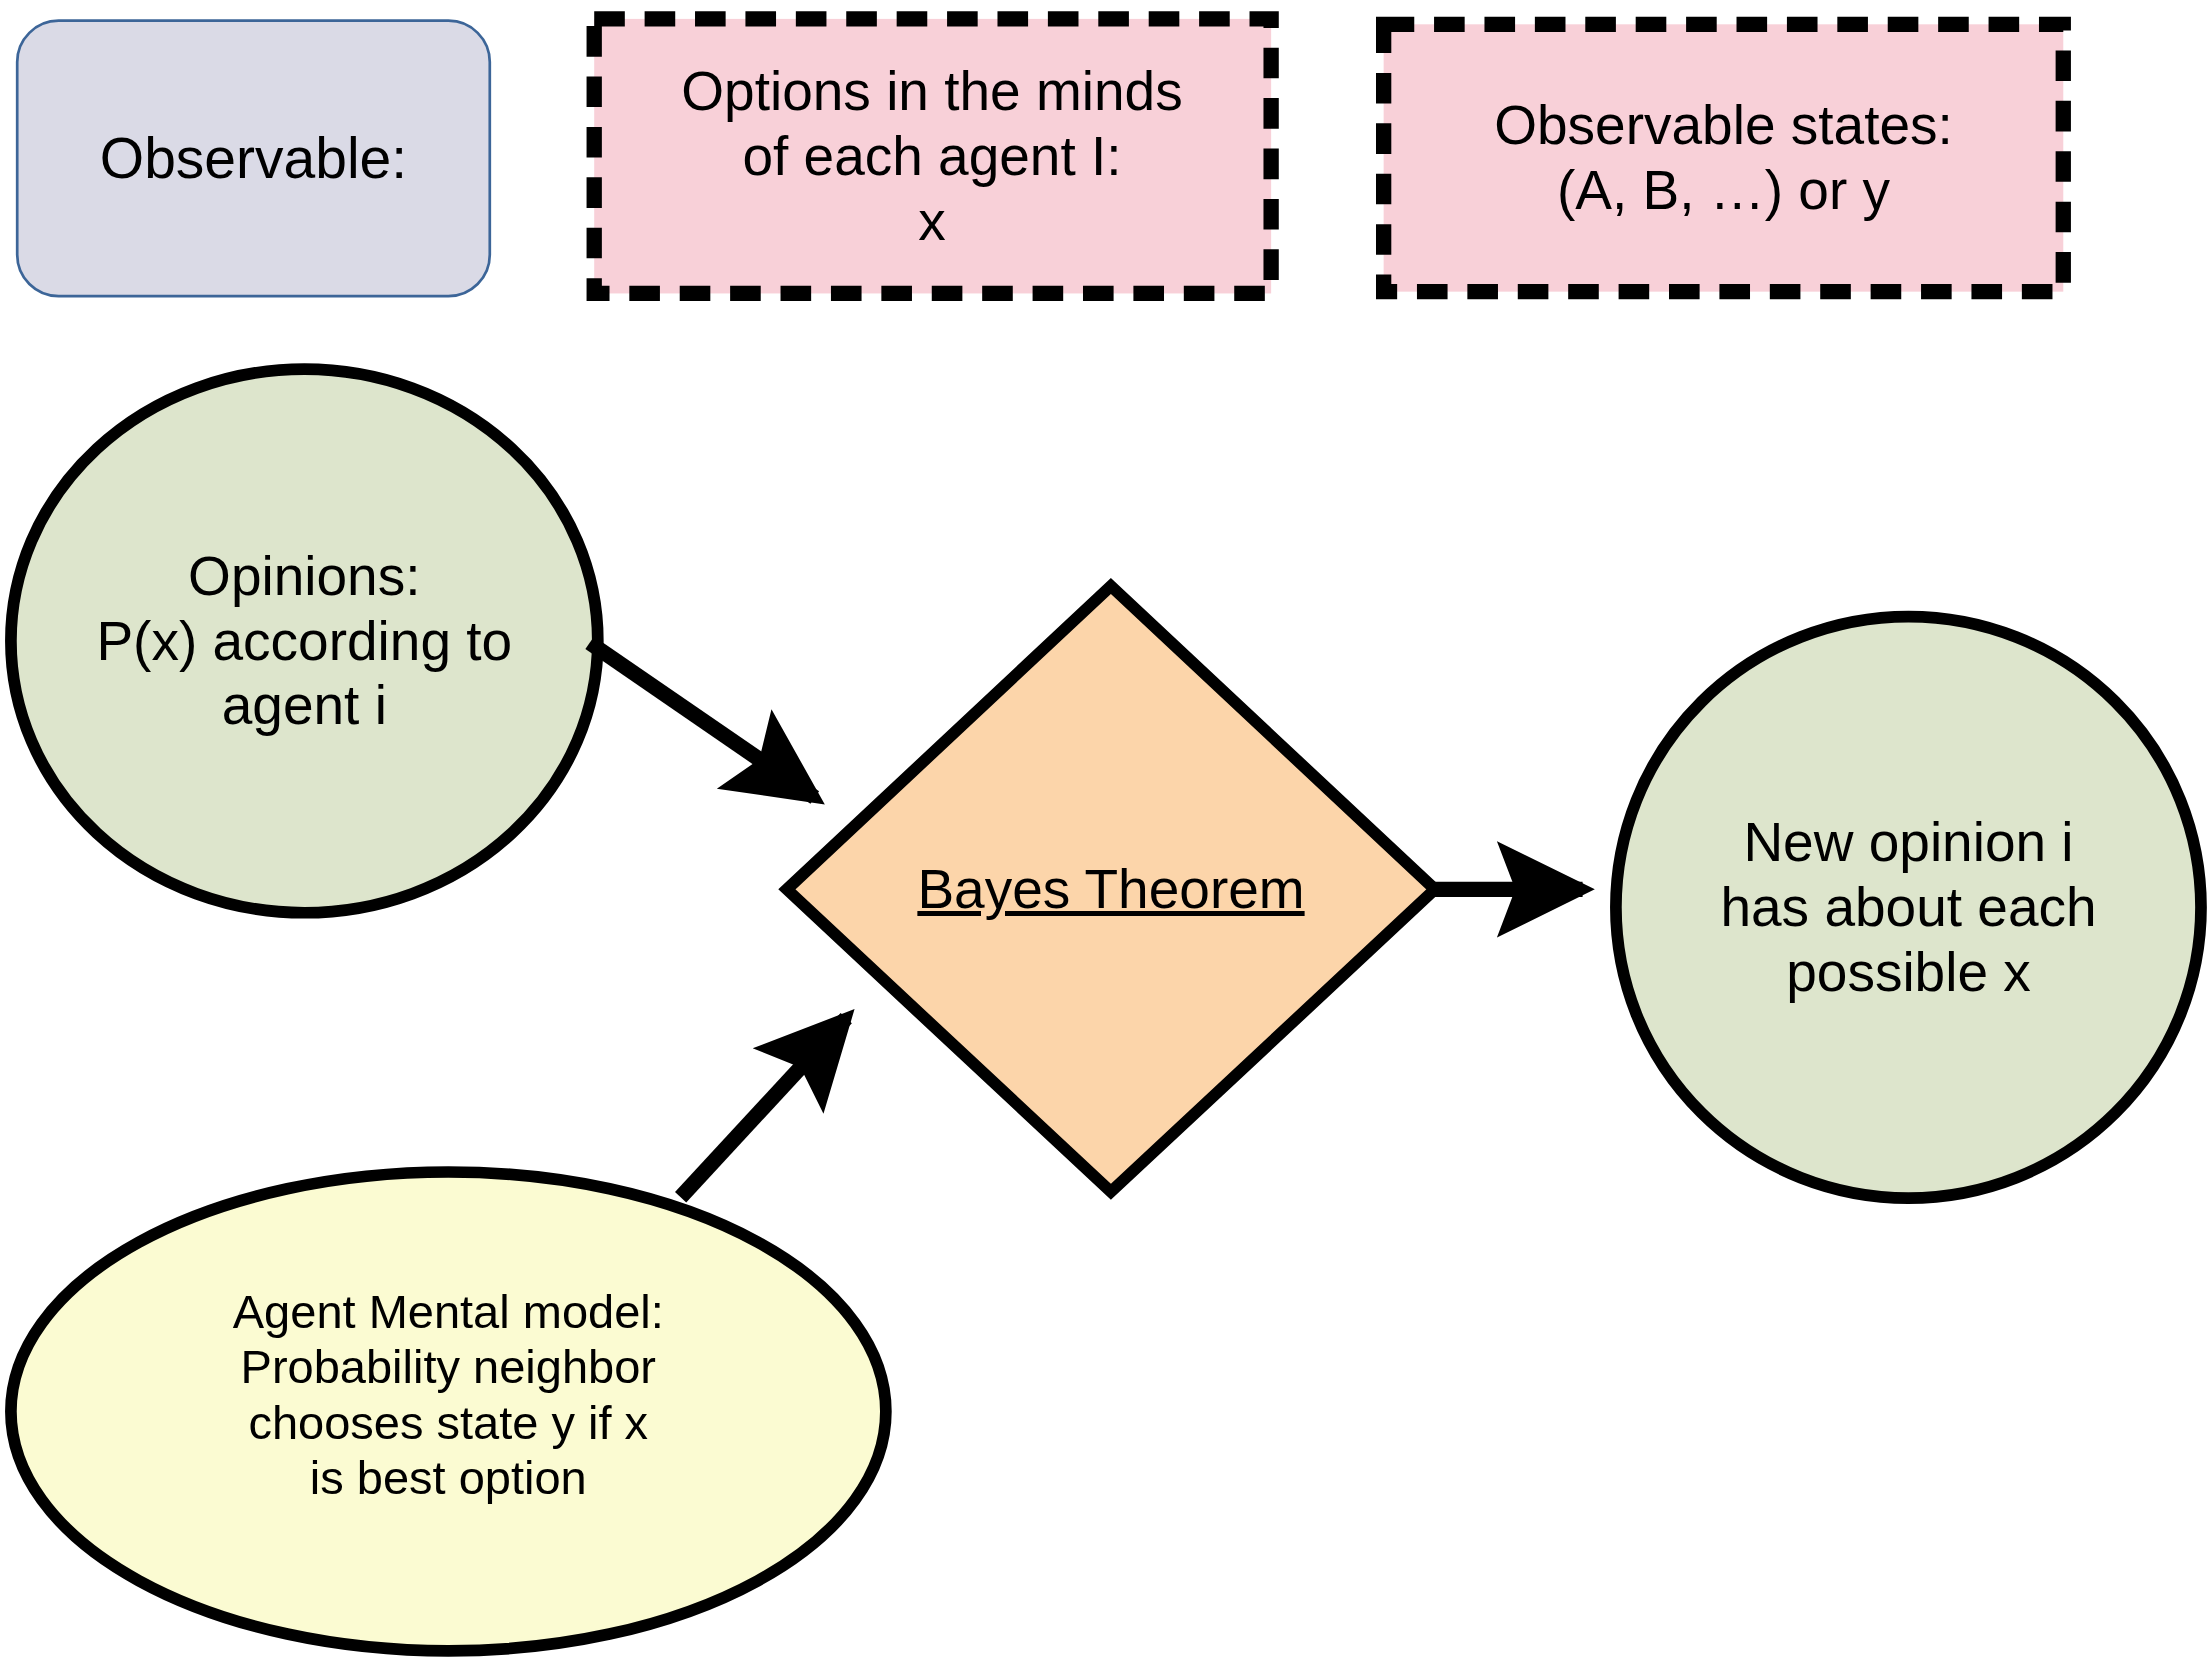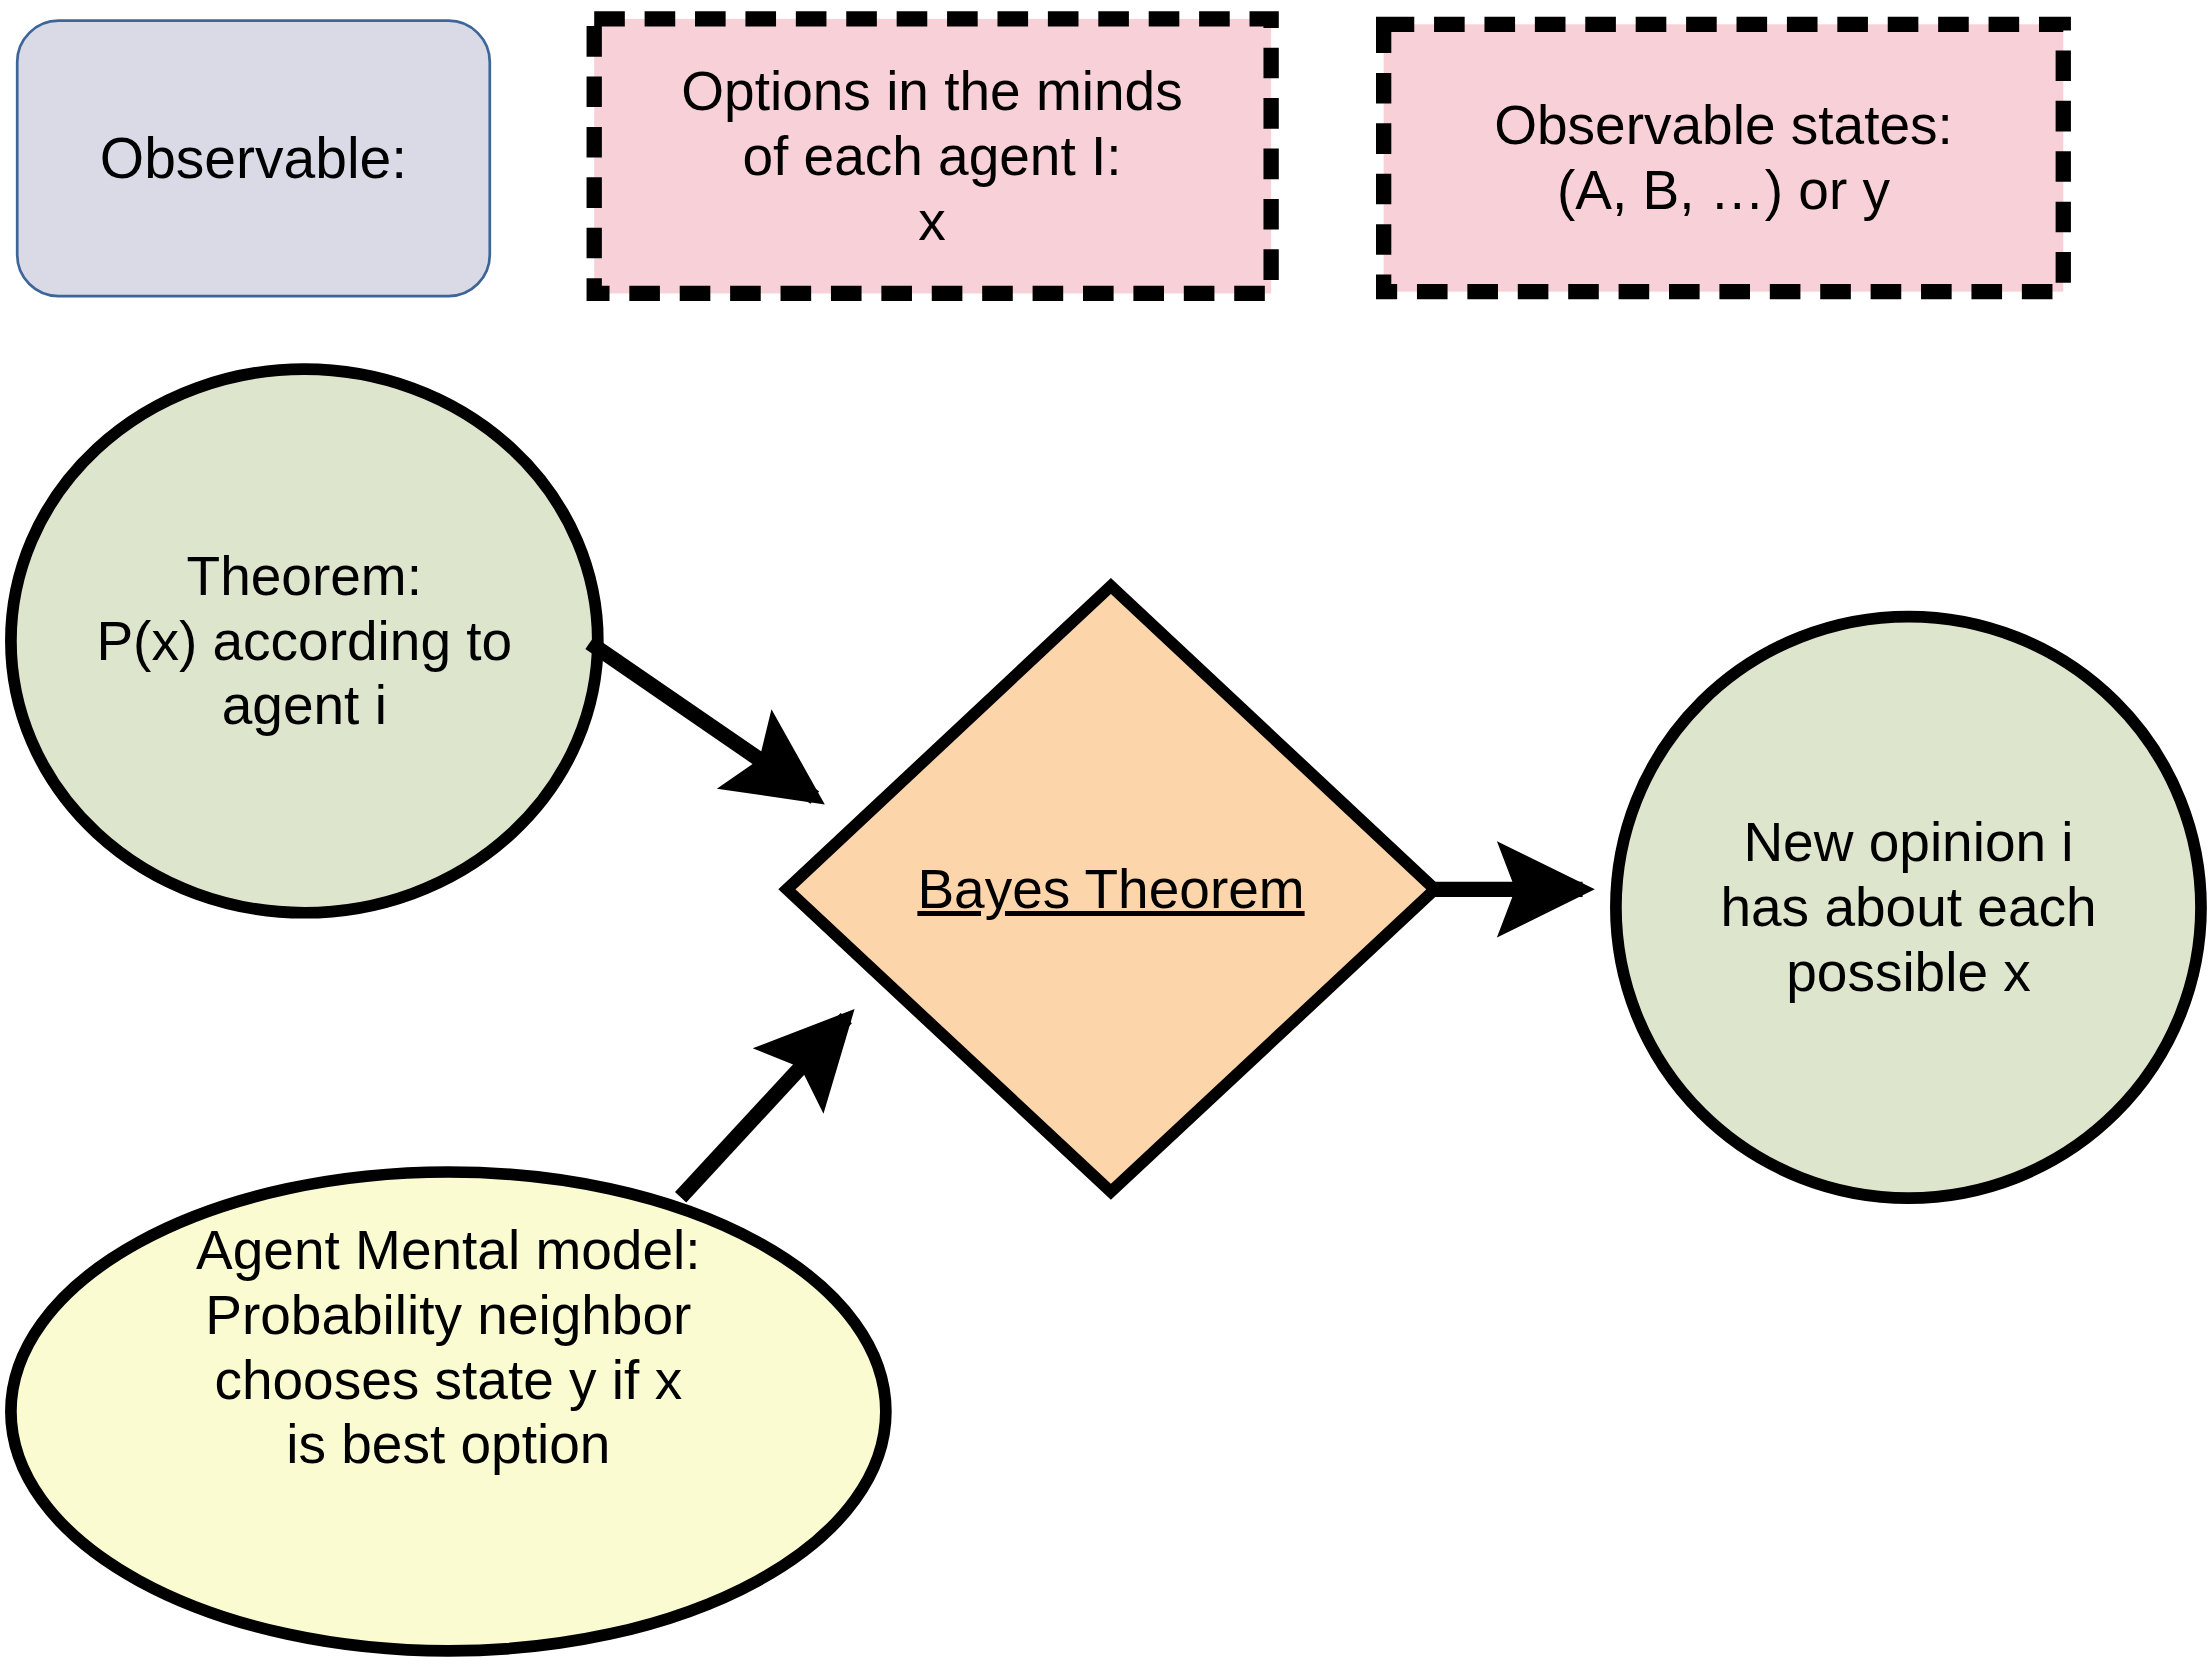--- a/index.html
+++ b/index.html
@@ -69,25 +69,25 @@
 
   <div class="node-text" style="left:17px; top:21px; width:473px; height:275px; font-size:57px;">Observable:</div>
 
   <div class="node-text" style="left:1389px; top:24px; width:669px; height:267px; font-size:55px;">Observable states:
 (A, B, …) or y</div>
 
   <div class="node-text" style="left:599px; top:19px; width:666px; height:275px; font-size:55px;">Options in the minds
 of each agent I:
 x</div>
 
-  <div class="node-text" style="left:10.8px; top:369px; width:587px; height:544px; font-size:55px;">Theorem:
+  <div class="node-text" style="left:10.8px; top:369px; width:587px; height:544px; font-size:55px;">Opinions:
 P(x) according to
 agent i</div>
 
-  <div class="node-text" style="left:10.8px; top:1108px; width:875px; height:479px; font-size:55px;">Agent Mental model:
+  <div class="node-text" style="left:10.8px; top:1155px; width:875px; height:479px; font-size:47px;">Agent Mental model:
 Probability neighbor
 chooses state y if x
 is best option</div>
 
   <div class="node-text" style="left:787px; top:837px; width:648px; height:104px; font-size:55px;text-decoration:underline;">Bayes Theorem</div>
 
   <div class="node-text" style="left:1616px; top:617px; width:585px; height:581px; font-size:55px;">New opinion i
 has about each
 possible x</div>
 

